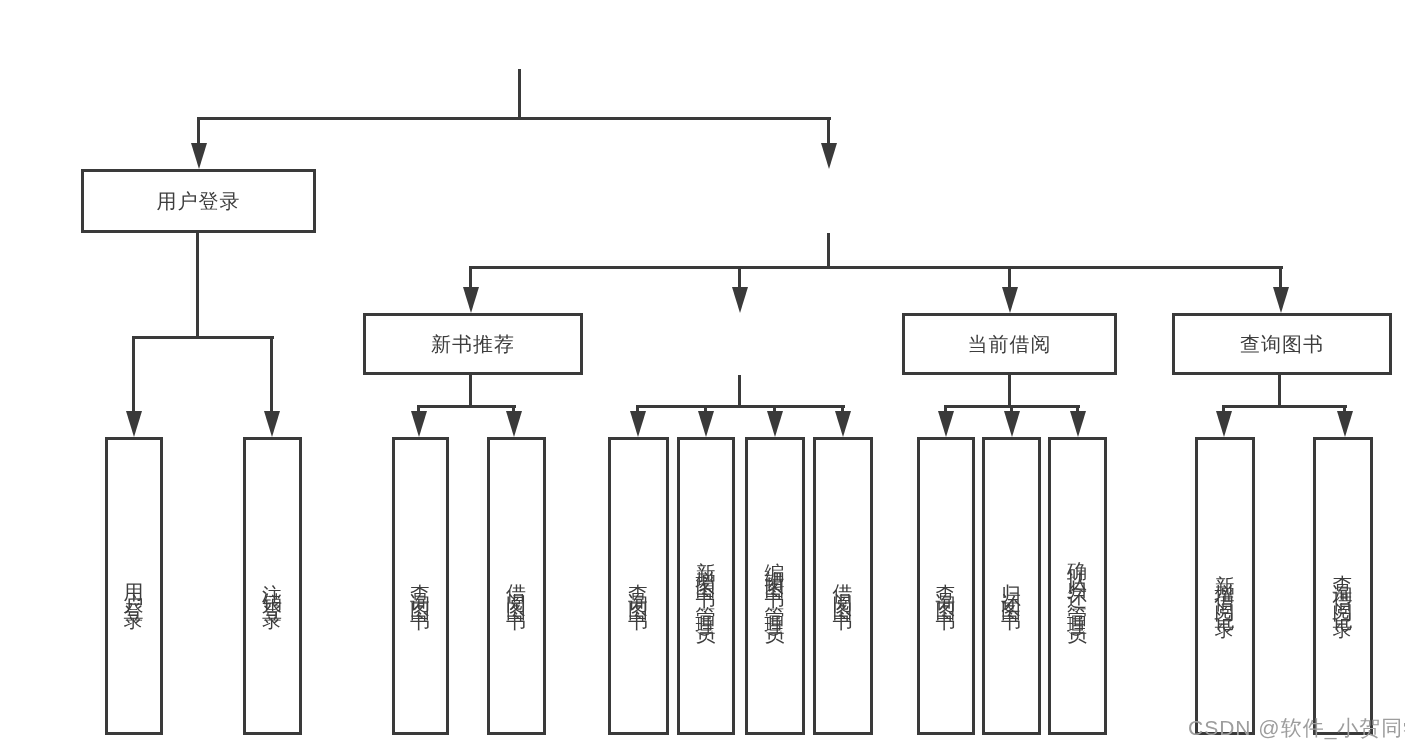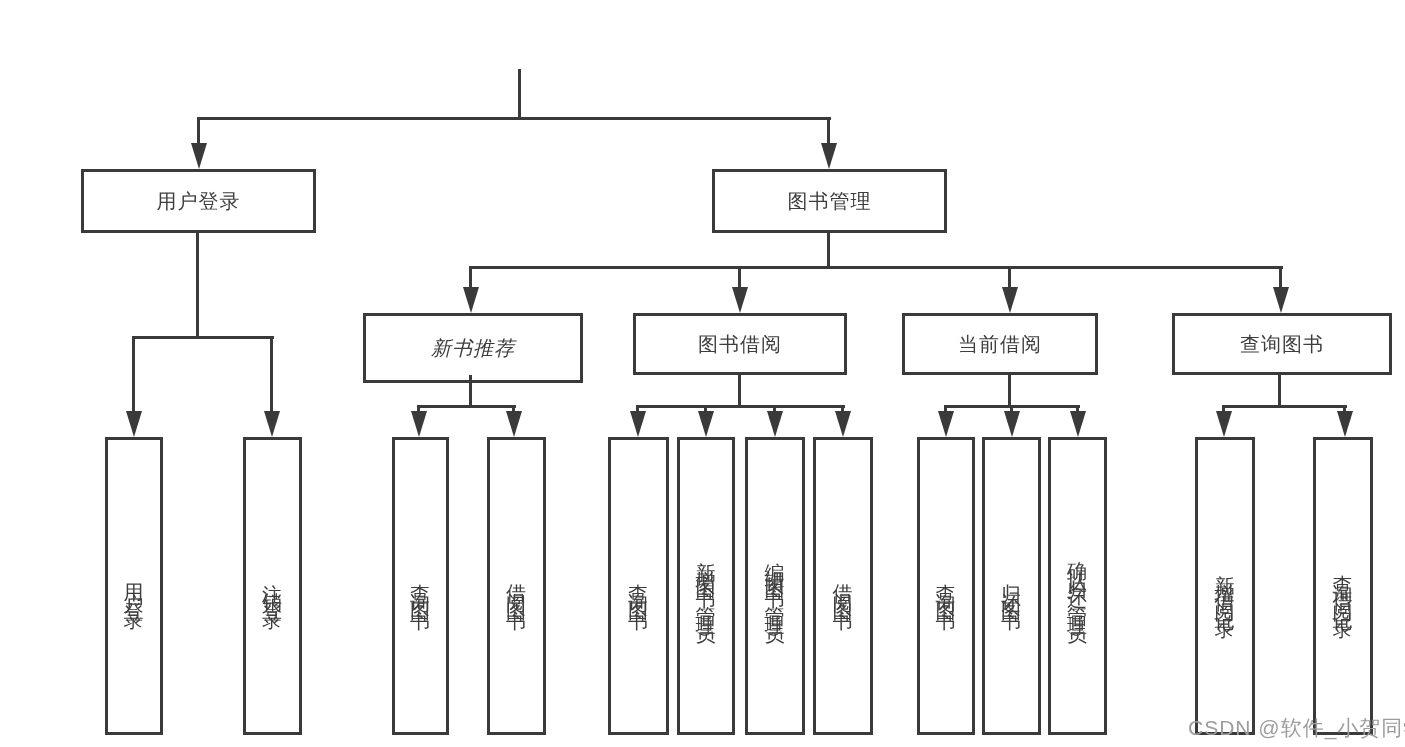--- a/index.html
+++ b/index.html
@@ -24,43 +24,41 @@
 
 
   <div class="vline" style="left:518px;top:69px;height:49px;"></div>
   <div class="hline" style="left:197px;top:117px;width:634px;"></div>
   <div class="vline" style="left:197px;top:118px;height:27px;"></div>
   <div class="arrowhead" style="left:191px;top:143px;"></div>
   <div class="vline" style="left:827px;top:118px;height:27px;"></div>
   <div class="arrowhead" style="left:821px;top:143px;"></div>
 
   <div class="box" style="left:81px;top:169px;width:235px;height:64px;">用户登录</div>
-  <div class="box" style="left:712px;top:169px;width:235px;height:64px;">图书管理</div>
 
   <div class="vline" style="left:196px;top:233px;height:105px;"></div>
   <div class="hline" style="left:132px;top:336px;width:142px;"></div>
   <div class="vline" style="left:132px;top:338px;height:73px;"></div>
   <div class="arrowhead" style="left:126px;top:411px;"></div>
   <div class="vline" style="left:270px;top:338px;height:73px;"></div>
   <div class="arrowhead" style="left:264px;top:411px;"></div>
 
   <div class="vline" style="left:827px;top:233px;height:36px;"></div>
   <div class="hline" style="left:469px;top:266px;width:814px;"></div>
   <div class="vline" style="left:469px;top:268px;height:21px;"></div>
   <div class="arrowhead" style="left:463px;top:287px;"></div>
   <div class="vline" style="left:738px;top:268px;height:21px;"></div>
   <div class="arrowhead" style="left:732px;top:287px;"></div>
   <div class="vline" style="left:1008px;top:268px;height:21px;"></div>
   <div class="arrowhead" style="left:1002px;top:287px;"></div>
   <div class="vline" style="left:1279px;top:268px;height:21px;"></div>
   <div class="arrowhead" style="left:1273px;top:287px;"></div>
 
-  <div class="box" style="left:363px;top:313px;width:220px;height:70px;font-style:italic;">新书推荐</div>
-  <div class="box" style="left:633px;top:313px;width:214px;height:62px;">图书借阅</div>
-  <div class="box" style="left:902px;top:313px;width:196px;height:62px;">当前借阅</div>
+  <div class="box" style="left:363px;top:313px;width:220px;height:62px;">新书推荐</div>
+  <div class="box" style="left:902px;top:313px;width:215px;height:62px;">当前借阅</div>
   <div class="box" style="left:1172px;top:313px;width:220px;height:62px;">查询图书</div>
 
   <div class="vline" style="left:469px;top:375px;height:33px;"></div>
   <div class="hline" style="left:417px;top:405px;width:99px;"></div>
   <div class="vline" style="left:417px;top:407px;height:6px;"></div>
   <div class="arrowhead" style="left:411px;top:411px;"></div>
   <div class="vline" style="left:512px;top:407px;height:6px;"></div>
   <div class="arrowhead" style="left:506px;top:411px;"></div>
 
   <div class="vline" style="left:738px;top:375px;height:33px;"></div>

